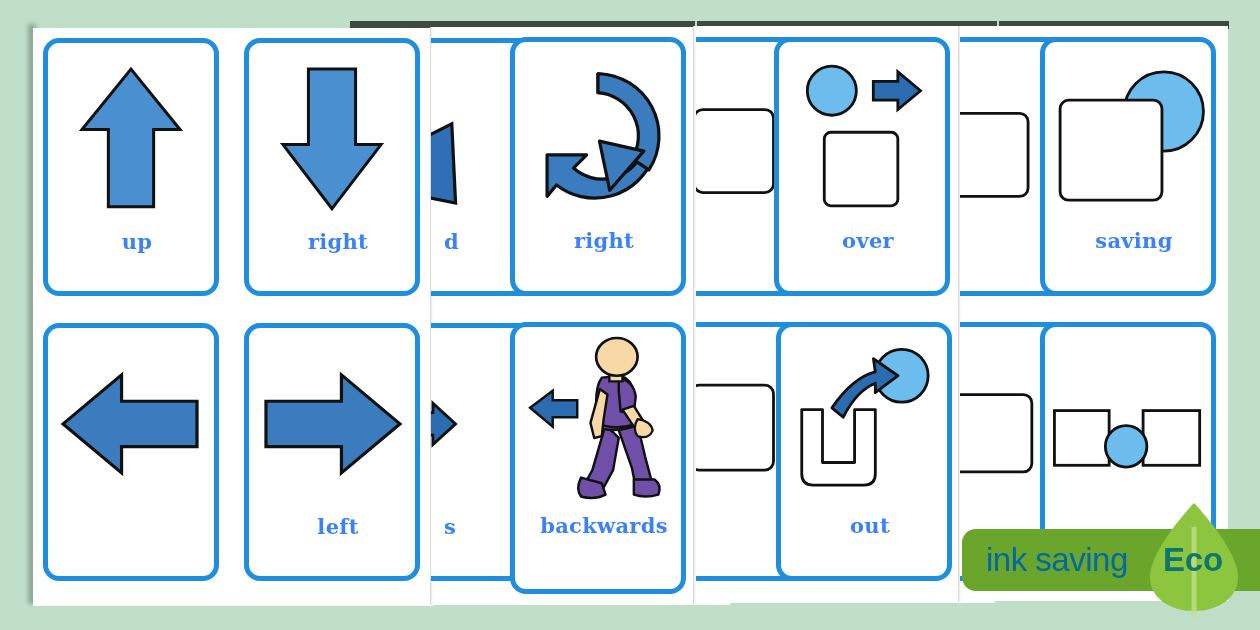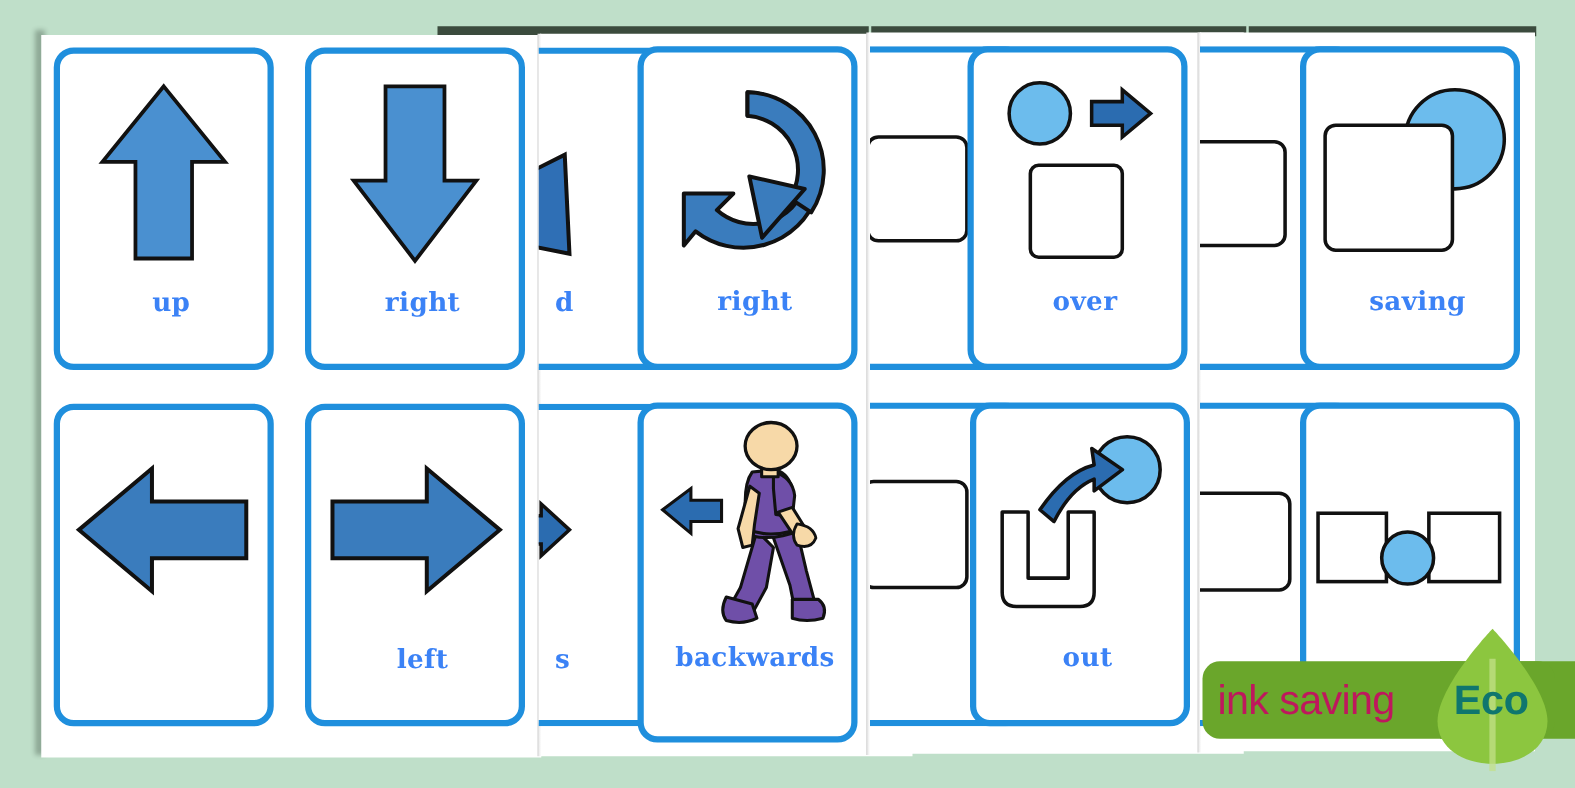--- a/index.html
+++ b/index.html
@@ -54,23 +54,23 @@
     background:#6aa62b;border-radius:14px;
   }
   #eco-pill-tail{
     position:absolute;left:190px;top:8px;width:108px;height:62px;
     background:#6aa62b;
   }
   #eco-leaf{
     position:absolute;left:182px;top:-22px;width:100px;height:118px;
   }
   #eco-ink-text{
-    position:absolute;left:12px;top:20px;
+    position:absolute;left:24px;top:20px;
     font-family:"Liberation Sans",sans-serif;
-    font-size:33px;font-weight:400;color:#be185d;
+    font-size:33px;font-weight:400;color:#0369a1;
     letter-spacing:-.5px;
   }
   #eco-eco-text{
     position:absolute;left:201px;top:20px;
     font-family:"Liberation Sans",sans-serif;
     font-size:33px;font-weight:700;color:#0f766e;
     letter-spacing:-.2px;z-index:3;
   }
 </style>
 </head>

